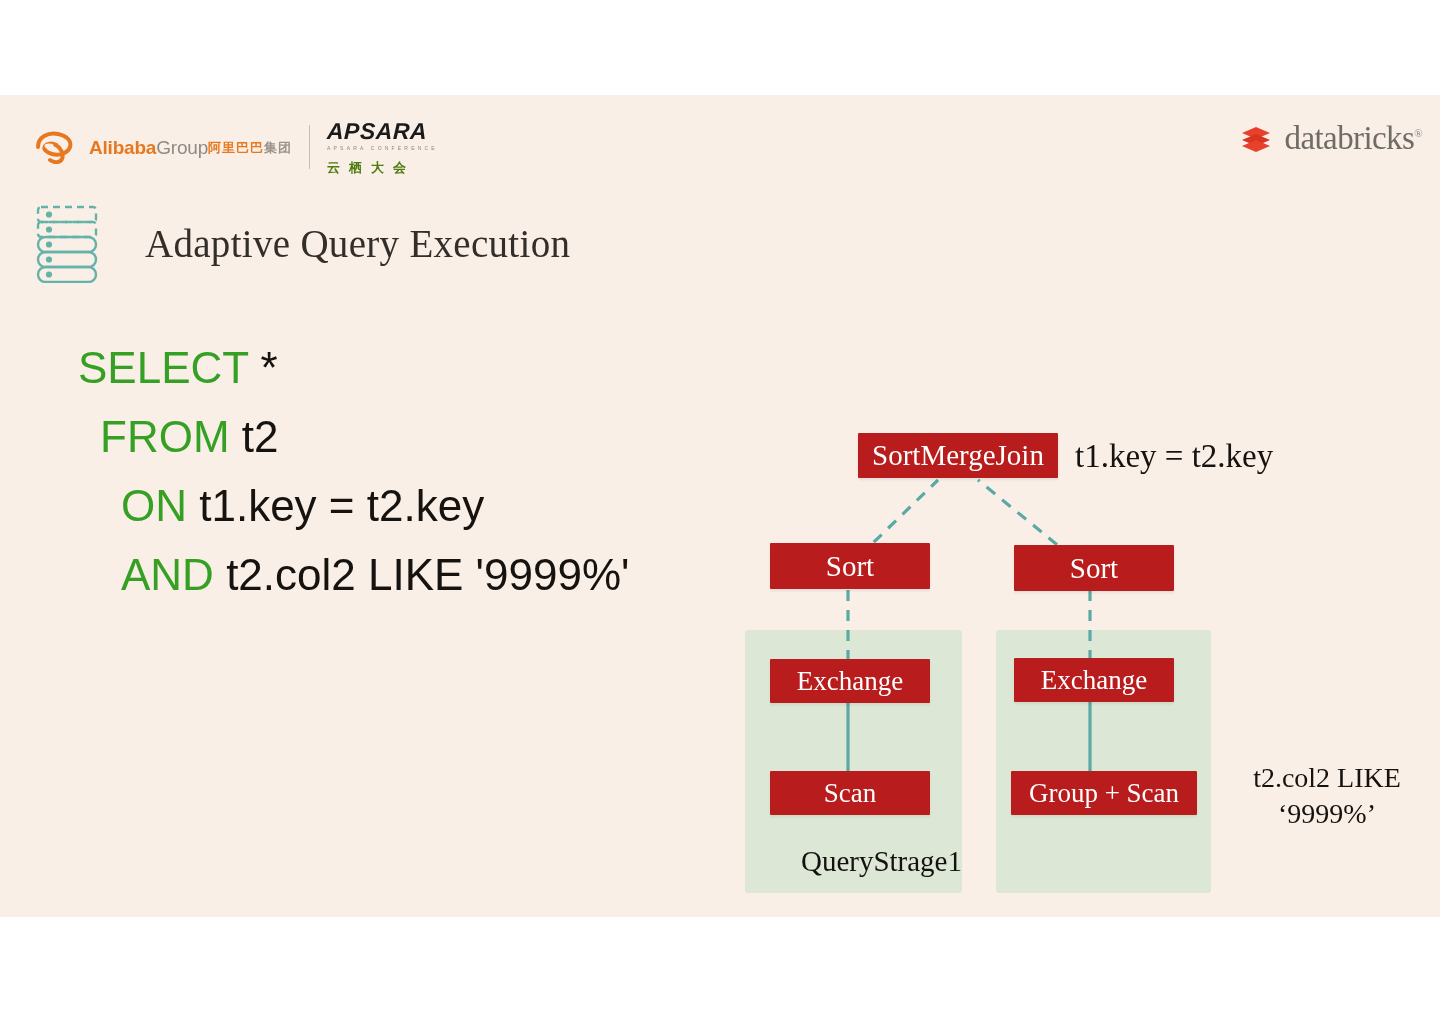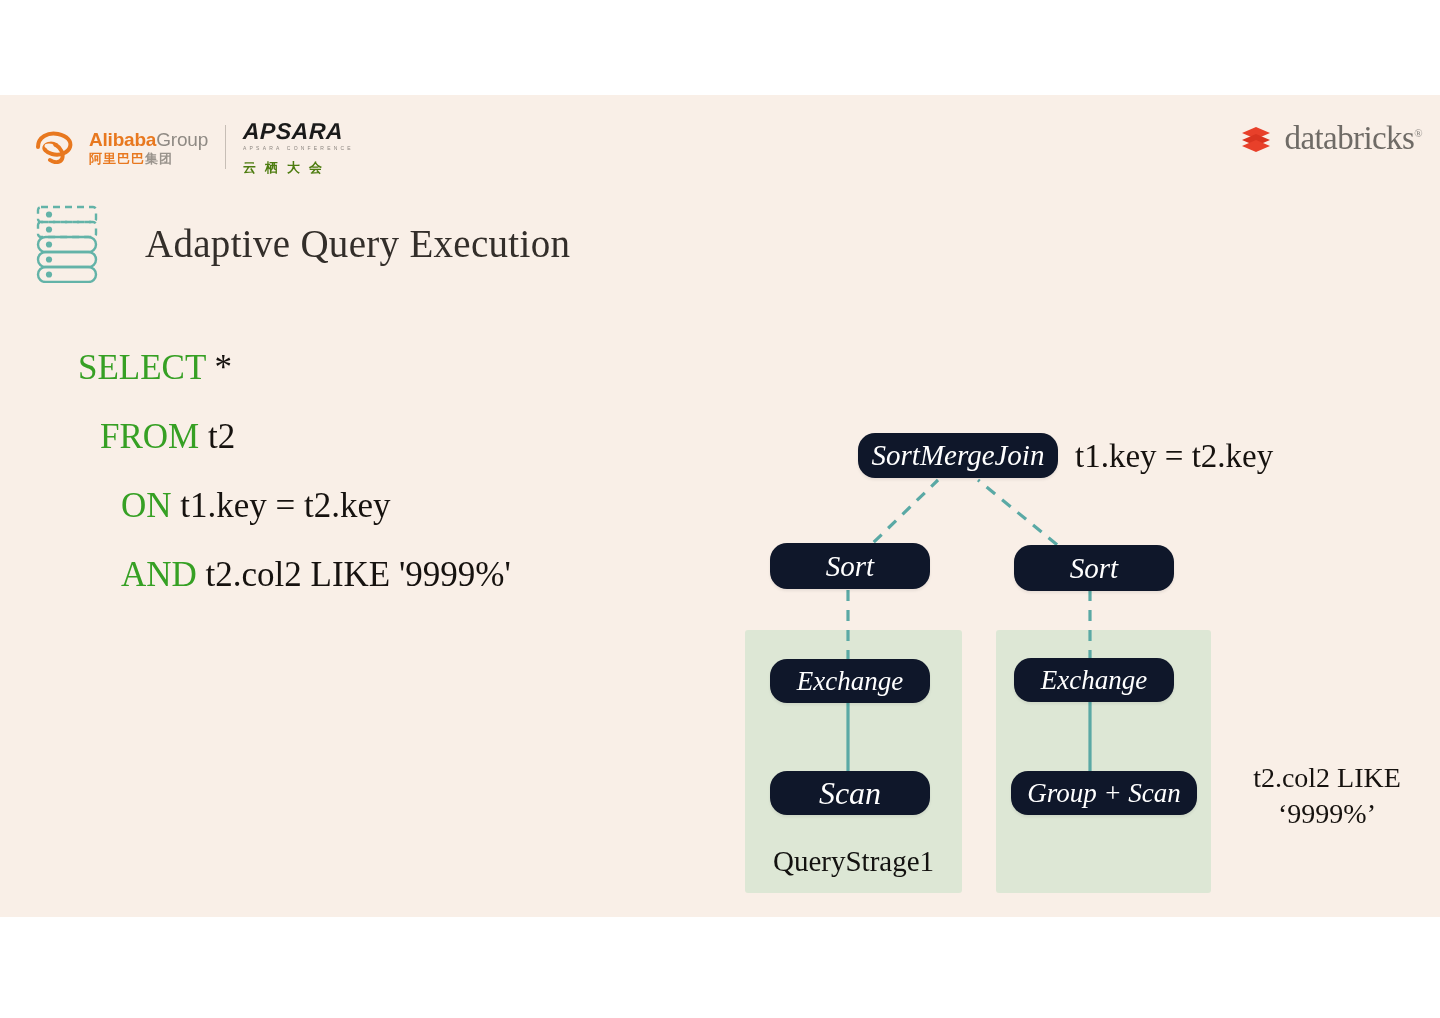--- a/index.html
+++ b/index.html
@@ -35,21 +35,21 @@
   .alibaba-logo {
     display: flex;
     align-items: center;
     gap: 9px;
   }
   .ali-mark {
     width: 46px;
     height: 34px;
     position: relative;
   }
-  .ali-text-wrap { display: flex; flex-direction: column; line-height: 1; }
+  .ali-text-wrap { display: flex; flex-direction: row; line-height: 1; }
   .ali-en {
     font-family: "Liberation Sans", sans-serif;
     font-size: 19px;
     font-weight: 700;
     color: #e8781f;
     letter-spacing: -0.2px;
     white-space: nowrap;
   }
   .ali-en .grp { font-weight: 400; color: #8f8a84; }
   .ali-cn {
@@ -135,62 +135,61 @@
     margin-left: 33px;
     white-space: nowrap;
     letter-spacing: 0.3px;
   }
 
   
   .sql-block {
     position: absolute;
     left: 78px;
     top: 238px;
-    font-family: Liberation Serif, serif;
-    font-size: 35px;
+    font-family: Liberation Sans, sans-serif;
+    font-size: 44px;
     color: #16120f;
     line-height: 69px;
     white-space: nowrap;
   }
   .kw { color: #36a024; }
   .sql-line.i1 { padding-left: 22px; }
   .sql-line.i2 { padding-left: 43px; }
 
   
   .diagram {
     position: absolute;
     left: 720px;
     top: 230px;
     width: 700px;
     height: 570px;
   }
   .node {
     position: absolute;
-    background: #0f172a;
-    border-radius: 17px;
+    background: #b91c1c;
+    border-radius: 1px;
     color: #ffffff;
     font-family: "Liberation Serif", serif;
     display: flex;
     align-items: center;
     justify-content: center;
     box-shadow: 0 2px 3px rgba(0,0,0,0.07);
     white-space: nowrap;
-    font-style: italic;
   }
   .stage-box {
     position: absolute;
     background: #dde7d5;
     border-radius: 3px;
   }
   .stage-label {
     position: absolute;
     font-family: "Liberation Serif", serif;
     font-size: 29px;
     color: #131210;
-    text-align: center;
+    text-align: right;
     white-space: nowrap;
   }
   .annot {
     position: absolute;
     font-family: "Liberation Serif", serif;
     color: #16120f;
     white-space: nowrap;
   }
   .annot-join { font-size: 33px; }
   .annot-filter {
@@ -308,21 +307,21 @@
     <div class="node" style="left:138px; top:108px; width:200px; height:45px; font-size:29px;">SortMergeJoin</div>
 
     <div class="node" style="left:50px; top:218px; width:160px; height:46px; font-size:29px;">Sort</div>
 
     <div class="node" style="left:294px; top:220px; width:160px; height:46px; font-size:29px;">Sort</div>
 
     <div class="node" style="left:50px; top:334px; width:160px; height:44px; font-size:27px;">Exchange</div>
 
     <div class="node" style="left:294px; top:333px; width:160px; height:44px; font-size:27px;">Exchange</div>
 
-    <div class="node" style="left:50px; top:446px; width:160px; height:44px; font-size:32px;">Scan</div>
+    <div class="node" style="left:50px; top:446px; width:160px; height:44px; font-size:27px;">Scan</div>
 
     <div class="node" style="left:291px; top:446px; width:186px; height:44px; font-size:27px;">Group + Scan</div>
 
     <div class="stage-label" style="left:25px; top:520px; width:217px;">QueryStrage1</div>
 
     <div class="annot annot-join" style="left:355px; top:113px;">t1.key = t2.key</div>
     <div class="annot annot-filter" style="left:492px; top:435px;margin-left:25px;">t2.col2 LIKE ‘9999%’</div>
   </div>
 
 </div>

